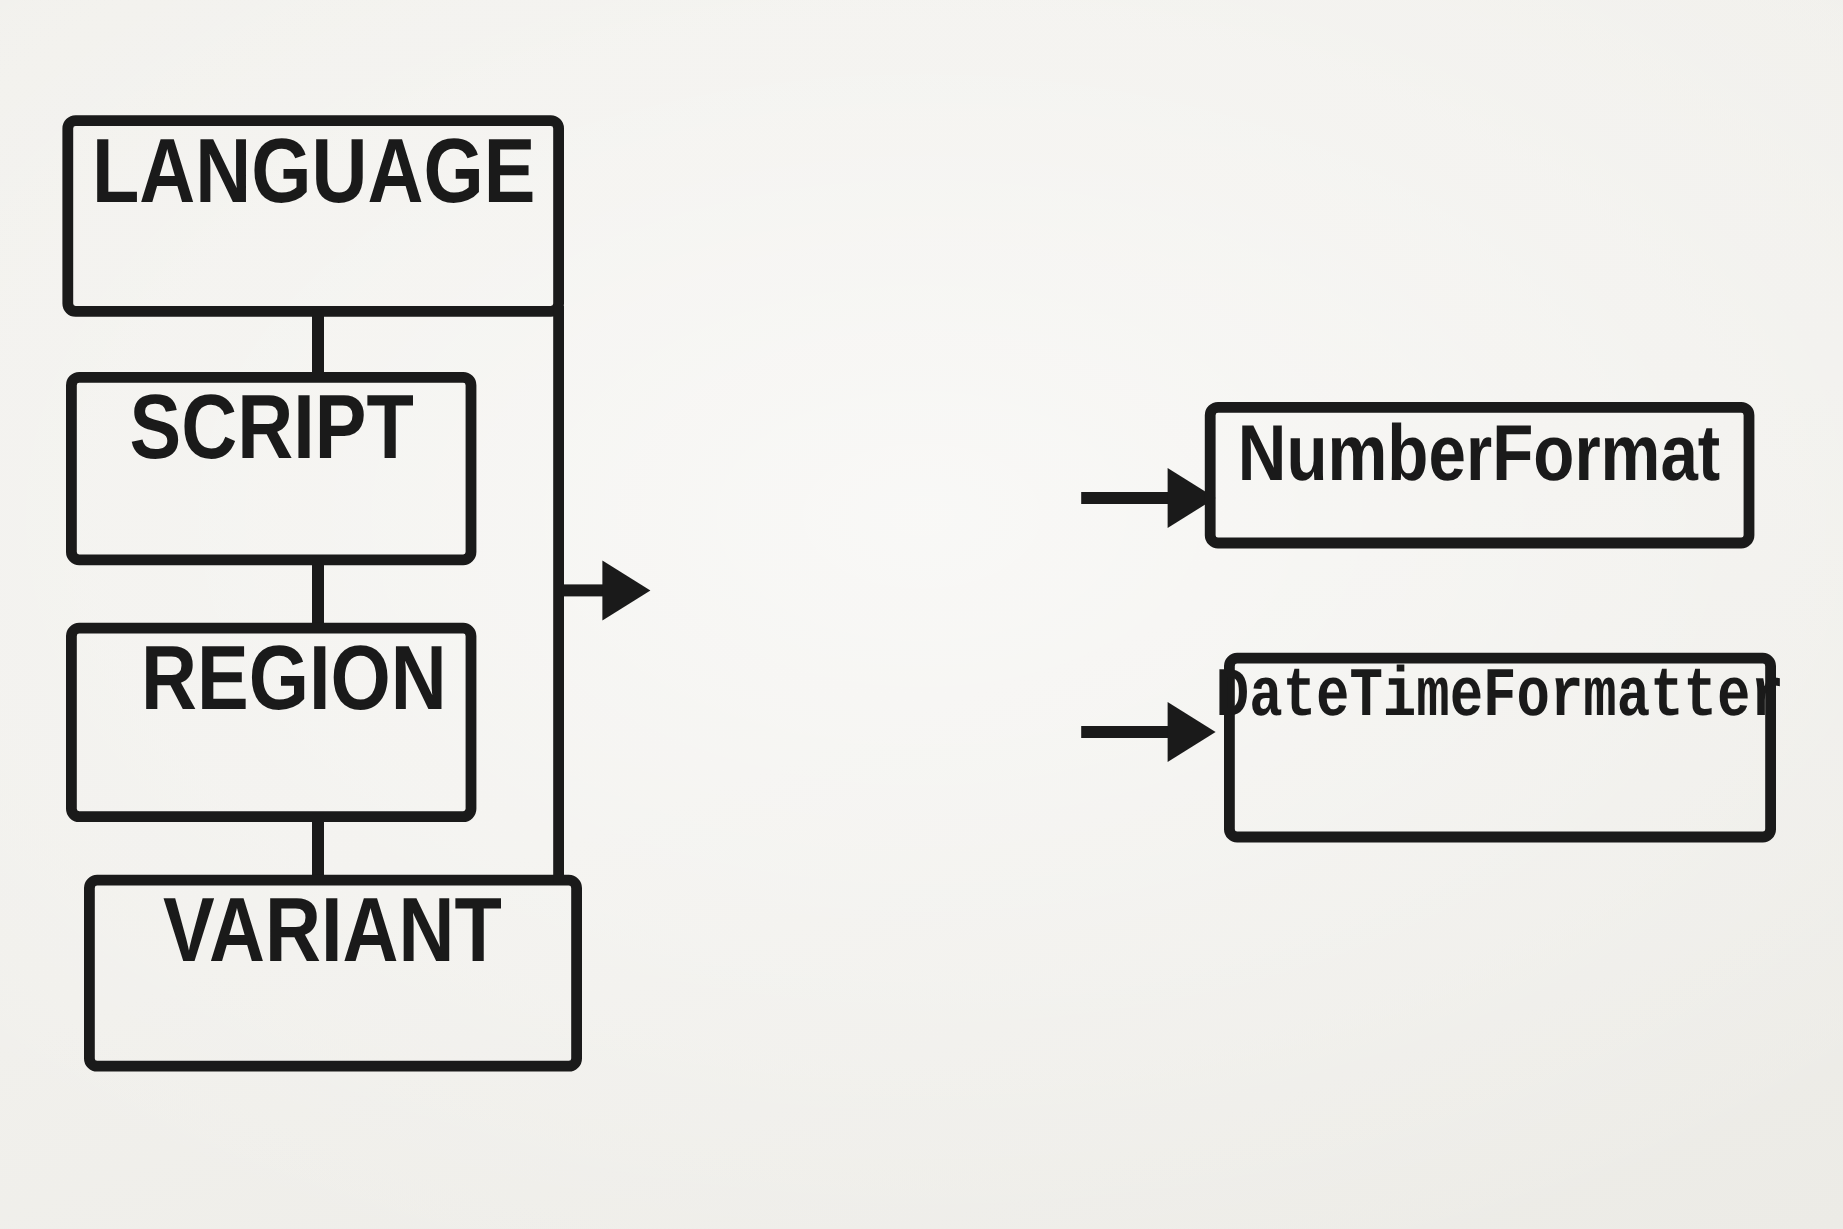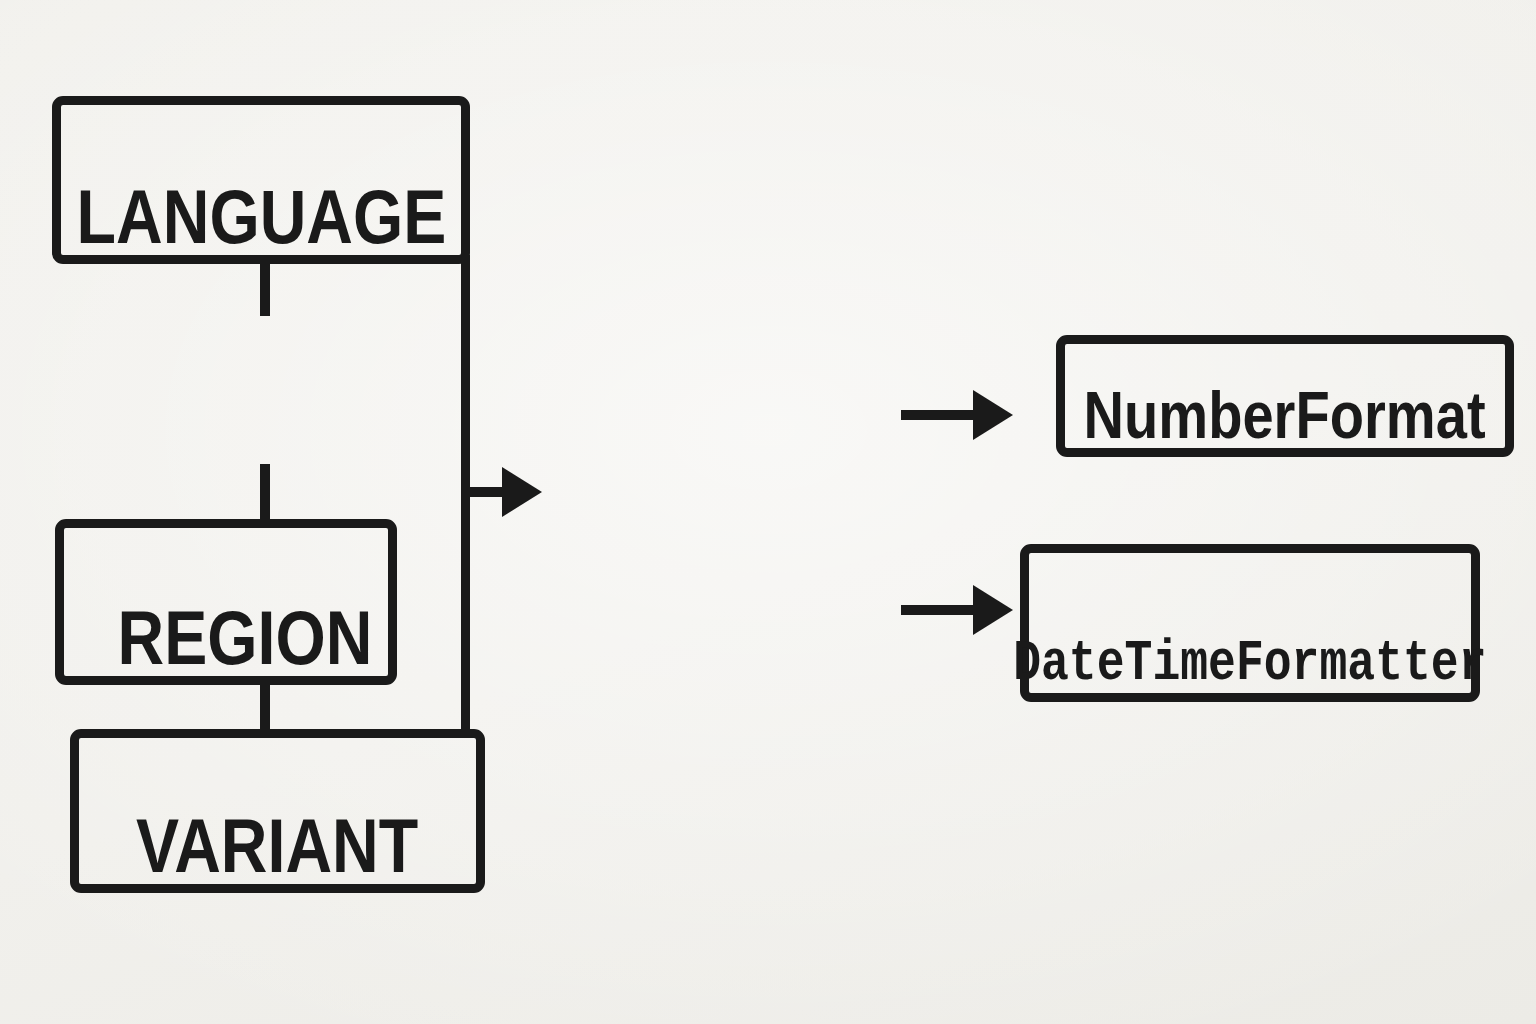--- a/index.html
+++ b/index.html
@@ -21,21 +21,21 @@
       linear-gradient(160deg, #f2f1ed 0%, #f1f0ec 55%, #ecebe6 100%);
     background-color:var(--bg);
     overflow:hidden;
   }
   .box{
     position:absolute;
     box-sizing:border-box;
     border:9px solid var(--ink);
     border-radius:11px;
     display:flex;
-    align-items:flex-end;
+    align-items:flex-start;
     justify-content:center;
     background:transparent;
   }
   .lbl{
     color:var(--ink);
     font-weight:bold;
     white-space:nowrap;
     transform:scaleX(0.85);
     letter-spacing:0px;
     line-height:1;
@@ -84,36 +84,39 @@
     white-space:nowrap;
   }
 
   
   #arrow-number-shaft  {left:901px; top:410px; width:76px; height:10px;}
   #arrow-number-head   {left:973px; top:390px;}
   #arrow-datetime-shaft{left:901px; top:605px; width:76px; height:10px;}
   #arrow-datetime-head {left:973px; top:585px;}
 
   
-  #box-numberformat     {left:1056px; top:335px; width:458px; height:122px;}
+  #box-numberformat     {left:1004px; top:335px; width:458px; height:122px;}
   #box-datetimeformatter{left:1020px; top:544px; width:460px; height:158px;font-family:Liberation Mono, monospace;}
   #box-numberformat .lbl{font-size:66px; transform:scaleX(0.85);}
   #box-datetimeformatter .lbl{font-size:58px; transform:scaleX(0.8);}
 </style>
 </head>
 <body>
 
 <div class="canvas">
 
   <div class="box" id="box-language">
     <span class="lbl caps">LANGUAGE</span>
   </div>
 
   <div class="line" id="conn-language-script"></div>
 
+  <div class="box" id="box-script">
+    <span class="lbl caps">SCRIPT</span>
+  </div>
 
   <div class="line" id="conn-script-region"></div>
 
   <div class="box" id="box-region">
     <span class="lbl caps">REGION</span>
   </div>
 
   <div class="line" id="conn-region-variant"></div>
 
   <div class="box" id="box-variant">

